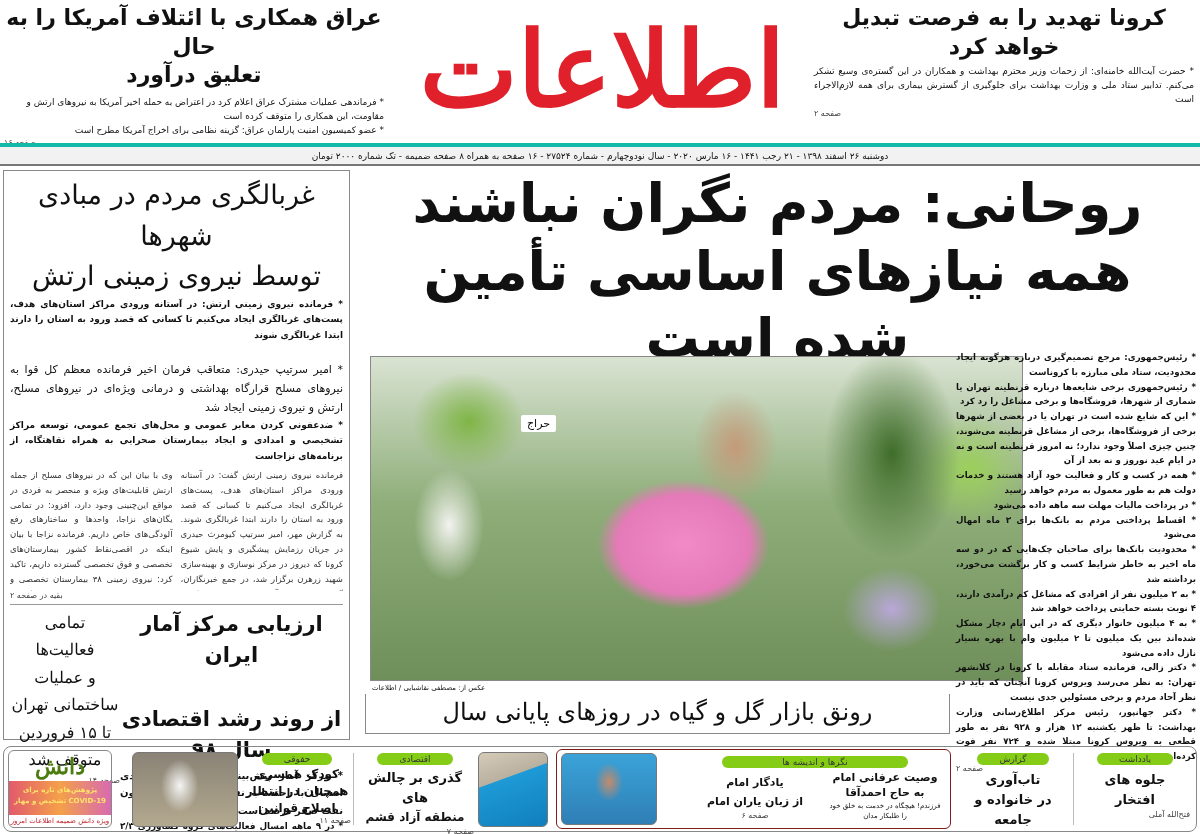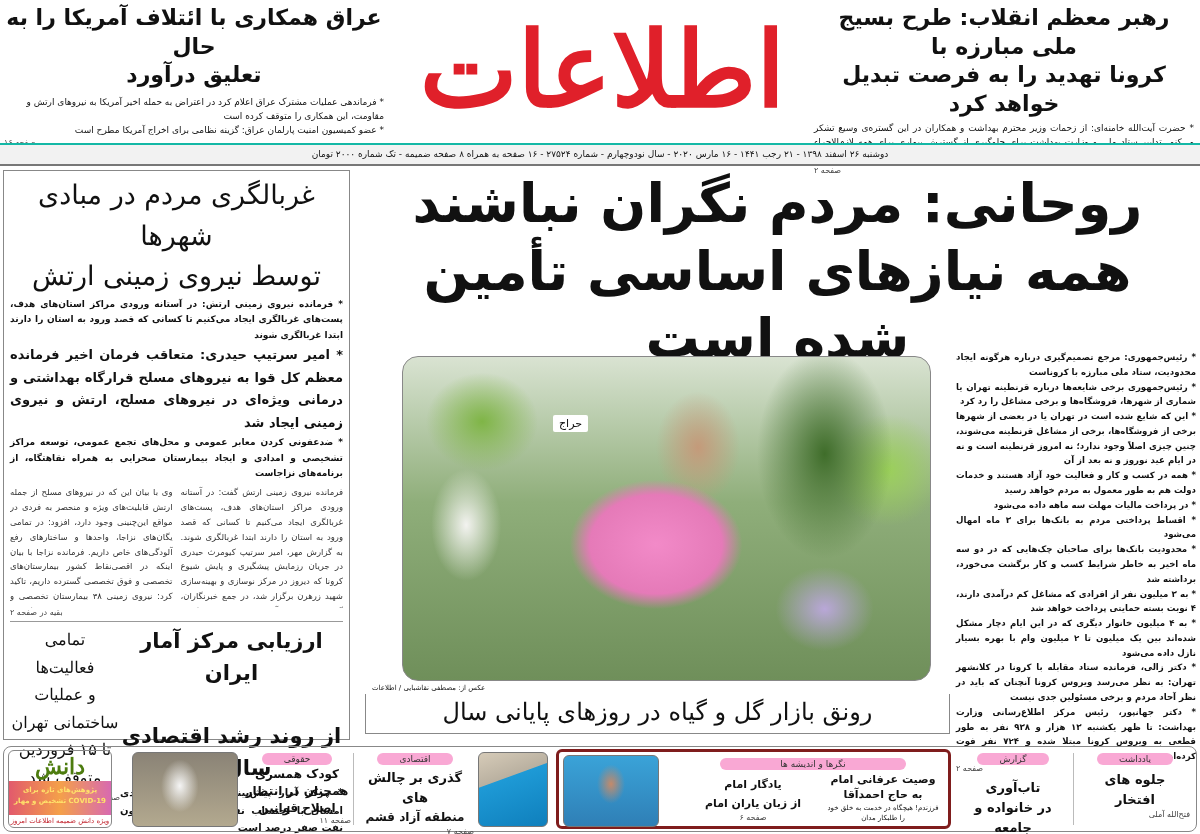--- a/index.html
+++ b/index.html
@@ -9,60 +9,59 @@
 .hl{font-weight:bold;line-height:1.3;}
 .small{font-size:9px;line-height:1.55;}
 .pg{font-size:8px;color:#444;}
 
 .top-right{right:6px;top:4px;width:380px;}
 .top-right .hl{font-size:22px;text-align:center;}
 .top-left{left:4px;top:4px;width:380px;}
 .top-left .hl{font-size:22px;text-align:center;}
 .masthead{left:395px;top:0;width:415px;height:140px;display:flex;align-items:center;justify-content:center;}
 .masthead span{font-family:"DejaVu Serif",serif;font-weight:bold;font-size:104px;color:#e0202a;line-height:1;letter-spacing:-2px;}
-.dateline{left:0;top:143px;width:1200px;height:23px;border-top:2px solid #14b8a6;border-bottom:2px solid #777;background:#f2f2f2;font-size:9px;text-align:center;line-height:19px;}
+.dateline{left:0;top:143px;width:1200px;height:23px;border-top:4px solid #14b8a6;border-bottom:2px solid #777;background:#f2f2f2;font-size:9px;text-align:center;line-height:19px;}
 
 .leftbox{left:3px;top:170px;width:347px;height:570px;border:1px solid #888;}
 .leftbox .h1{font-size:27px;font-weight:normal;text-align:center;font-family:"DejaVu Serif",serif;line-height:1.5;}
 .col2{display:flex;gap:8px;}
 .col2 > div{flex:1;font-size:8.5px;line-height:1.75;text-align:justify;color:#333;}
 .divider{border-top:1px solid #999;margin:4px 6px;}
 
 .mainhl{left:360px;top:170px;width:835px;text-align:center;}
 .mainhl div{font-size:54px;font-weight:bold;line-height:1.25;letter-spacing:-1px;}
 
-.photo{left:370px;top:356px;width:529px;height:325px;border:1px solid #888;border-radius:16px;overflow:hidden;
+.photo{left:370px;top:356px;width:653px;height:325px;border:1px solid #888;border-radius:0;overflow:hidden;
  background:
   radial-gradient(ellipse 120px 90px at 48% 58%, #f28ac8 0%, #e57ab8 55%, rgba(229,122,184,0) 72%),
   radial-gradient(ellipse 60px 80px at 56% 28%, #c49a7a 0%, rgba(196,154,122,0) 70%),
   radial-gradient(ellipse 90px 140px at 80% 30%, #3f6d2a 0%, rgba(63,109,42,0) 75%),
   radial-gradient(ellipse 80px 80px at 92% 35%, #9bd05a 0%, rgba(155,208,90,0) 70%),
   radial-gradient(ellipse 80px 70px at 15% 20%, #7fb546 0%, rgba(127,181,70,0) 70%),
   radial-gradient(ellipse 50px 80px at 12% 52%, #f3f3f0 0%, rgba(243,243,240,0) 70%),
   radial-gradient(ellipse 70px 60px at 80% 78%, #b9a7d8 0%, rgba(185,167,216,0) 70%),
-  linear-gradient(180deg,#d9e3d2 0%,#8fae7a 45%,#6f8f5a 100%); margin-left: 32px;}
+  linear-gradient(180deg,#d9e3d2 0%,#8fae7a 45%,#6f8f5a 100%);}
 .photo .sign{position:absolute;left:150px;top:58px;background:#fff;font-size:11px;padding:2px 6px;border-radius:2px;}
 .credit{left:372px;top:684px;font-size:7px;}
 .caption{left:365px;top:694px;width:585px;height:40px;border:1px solid #888;border-top:none;text-align:center;font-family:"DejaVu Serif",serif;font-size:24px;line-height:36px;}
 
 .rightcol{right:4px;top:350px;width:240px;}
 .rightcol p{font-size:8.6px;font-weight:bold;line-height:1.72;text-align:justify;}
 
 .bottom{left:3px;top:746px;width:1194px;height:86px;border:1px solid #888;border-radius:8px;}
 .card{position:absolute;top:0;height:84px;text-align:center;}
-.tag{display:inline-block;background:#f9a8d4;border-radius:8px;font-size:9px;padding:1px 22px;color:#333;}
+.tag{display:inline-block;background:#84cc16;border-radius:8px;font-size:9px;padding:1px 22px;color:#333;}
 .ct{font-size:13px;font-weight:bold;line-height:1.55;}
 .thumb{position:absolute;top:5px;height:75px;border-radius:6px;border:1px solid #777;}
 .sep{position:absolute;top:6px;bottom:6px;border-left:1px solid #bbb;}
 </style>
 </head>
 <body>
 
 <div class="abs top-right">
-  <div class="hl">رهبر معظم انقلاب: طرح بسیج ملی مبارزه با</div>
   <div class="hl">کرونا تهدید را به فرصت تبدیل خواهد کرد</div>
   <p class="small" style="margin-top:4px;text-align:justify;">* حضرت آیت‌الله خامنه‌ای: از زحمات وزیر محترم بهداشت و همکاران در این گستره‌ی وسیع تشکر می‌کنم. تدابیر ستاد ملی و وزارت بهداشت برای جلوگیری از گسترش بیماری برای همه لازم‌الاجراء است</p>
   <div class="pg" style="text-align:left;margin-top:2px;">صفحه ۲</div>
 </div>
 
 <div class="abs masthead">
   <span>اطلاعات</span>
 </div>
 
 <div class="abs top-left">
@@ -78,21 +77,21 @@
 <div class="abs mainhl">
   <div>روحانی: مردم نگران نباشند</div>
   <div>همه نیازهای اساسی تأمین شده است</div>
 </div>
 
 <div class="abs leftbox">
   <div style="padding:4px 6px 0;">
     <div class="h1">غربالگری مردم در مبادی شهرها</div>
     <div class="h1">توسط نیروی زمینی ارتش</div>
     <p style="font-size:9px;font-weight:bold;line-height:1.75;text-align:justify;">* فرمانده نیروی زمینی ارتش: در آستانه ورودی مراکز استان‌های هدف، پست‌های غربالگری ایجاد می‌کنیم تا کسانی که قصد ورود به استان را دارند ابتدا غربالگری شوند</p>
-    <p style="font-size:13px;font-weight:bold;line-height:1.75;text-align:justify;">* امیر سرتیپ حیدری: متعاقب فرمان اخیر فرمانده معظم کل قوا به نیروهای مسلح قرارگاه بهداشتی و درمانی ویژه‌ای در نیروهای مسلح، ارتش و نیروی زمینی ایجاد شد</p>
+    <p style="font-size:11px;font-weight:normal;line-height:1.75;text-align:justify;margin-top:16px;">* امیر سرتیپ حیدری: متعاقب فرمان اخیر فرمانده معظم کل قوا به نیروهای مسلح قرارگاه بهداشتی و درمانی ویژه‌ای در نیروهای مسلح، ارتش و نیروی زمینی ایجاد شد</p>
     <p style="font-size:9px;font-weight:bold;line-height:1.75;text-align:justify;">* ضدعفونی کردن معابر عمومی و محل‌های تجمع عمومی، توسعه مراکز تشخیصی و امدادی و ایجاد بیمارستان صحرایی به همراه نقاهتگاه، از برنامه‌های نزاجاست</p>
     <div class="col2" style="margin-top:3px;height:123px;overflow:hidden;">
       <div>فرمانده نیروی زمینی ارتش گفت: در آستانه ورودی مراکز استان‌های هدف، پست‌های غربالگری ایجاد می‌کنیم تا کسانی که قصد ورود به استان را دارند ابتدا غربالگری شوند. به گزارش مهر، امیر سرتیپ کیومرث حیدری در جریان رزمایش پیشگیری و پایش شیوع کرونا که دیروز در مرکز نوسازی و بهینه‌سازی شهید زرهرن برگزار شد، در جمع خبرنگاران، گفت: از روزهای آغازین شیوع ویروس کرونا در کشور، در پی صدور اوامر فرمانده معظم کل قوا، نیروهای مسلح قدرتمند کشورمان از جمله ارتش و نیروی زمینی محوری پای کار آمدند.</div>
       <div>وی با بیان این که در نیروهای مسلح از جمله ارتش قابلیت‌های ویژه و منحصر به فردی در مواقع این‌چنینی وجود دارد، افزود: در تمامی یگان‌های نزاجا، واحدها و ساختارهای رفع آلودگی‌های خاص داریم. فرمانده نزاجا با بیان اینکه در اقصی‌نقاط کشور بیمارستان‌های تخصصی و فوق تخصصی گسترده داریم، تاکید کرد: نیروی زمینی ۳۸ بیمارستان تخصصی و فوق تخصصی در خارج از تهران دارد که هر کدام از این بیمارستان‌ها، بیمارستان‌های سیار وابسته به خودشان نیز دارند.</div>
     </div>
     <div class="pg" style="text-align:left;">بقیه در صفحه ۲</div>
   </div>
   <div class="divider"></div>
   <div style="display:flex;padding:0 6px;">
     <div style="flex:1;">
@@ -140,26 +139,26 @@
   <div class="card" style="right:6px;width:110px;">
     <span class="tag">یادداشت</span>
     <div class="ct" style="margin-top:4px;">جلوه های</div>
     <div class="ct">افتخار</div>
     <div class="pg" style="text-align:right;">فتح‌الله آملی</div>
   </div>
   <div class="sep" style="right:122px;"></div>
 
   <div class="card" style="right:128px;width:110px;">
     <span class="tag">گزارش</span>
-    <div class="ct" style="margin-top:12px;">تاب‌آوری</div>
+    <div class="ct" style="margin-top:4px;">تاب‌آوری</div>
     <div class="ct">در خانواده و جامعه</div>
     
   </div>
 
-  <div class="card" style="right:245px;width:395px;border:3px solid #7f1d1d;border-radius:6px;top:2px;height:80px;">
+  <div class="card" style="right:245px;width:395px;border:1px solid #7f1d1d;border-radius:6px;top:2px;height:80px;">
     <div style="position:absolute;right:4px;width:262px;text-align:center;"><span class="tag" style="padding:1px 60px;">نگرها و اندیشه ها</span></div>
     <div style="position:absolute;right:6px;top:20px;width:118px;">
       <div style="font-size:11px;font-weight:bold;line-height:1.4;">وصیت عرفانی امام</div>
       <div style="font-size:11px;font-weight:bold;line-height:1.4;">به حاج احمدآقا</div>
       <div style="font-size:7px;line-height:1.5;">فرزندم! هیچگاه در خدمت به خلق خود را طلبکار مدان</div>
     </div>
     <div style="position:absolute;right:130px;top:24px;width:130px;">
       <div style="font-size:11px;font-weight:bold;line-height:1.7;">یادگار امام</div>
       <div style="font-size:11px;font-weight:bold;line-height:1.7;">از زبان یاران امام</div>
       <div class="pg">صفحه ۶</div>

